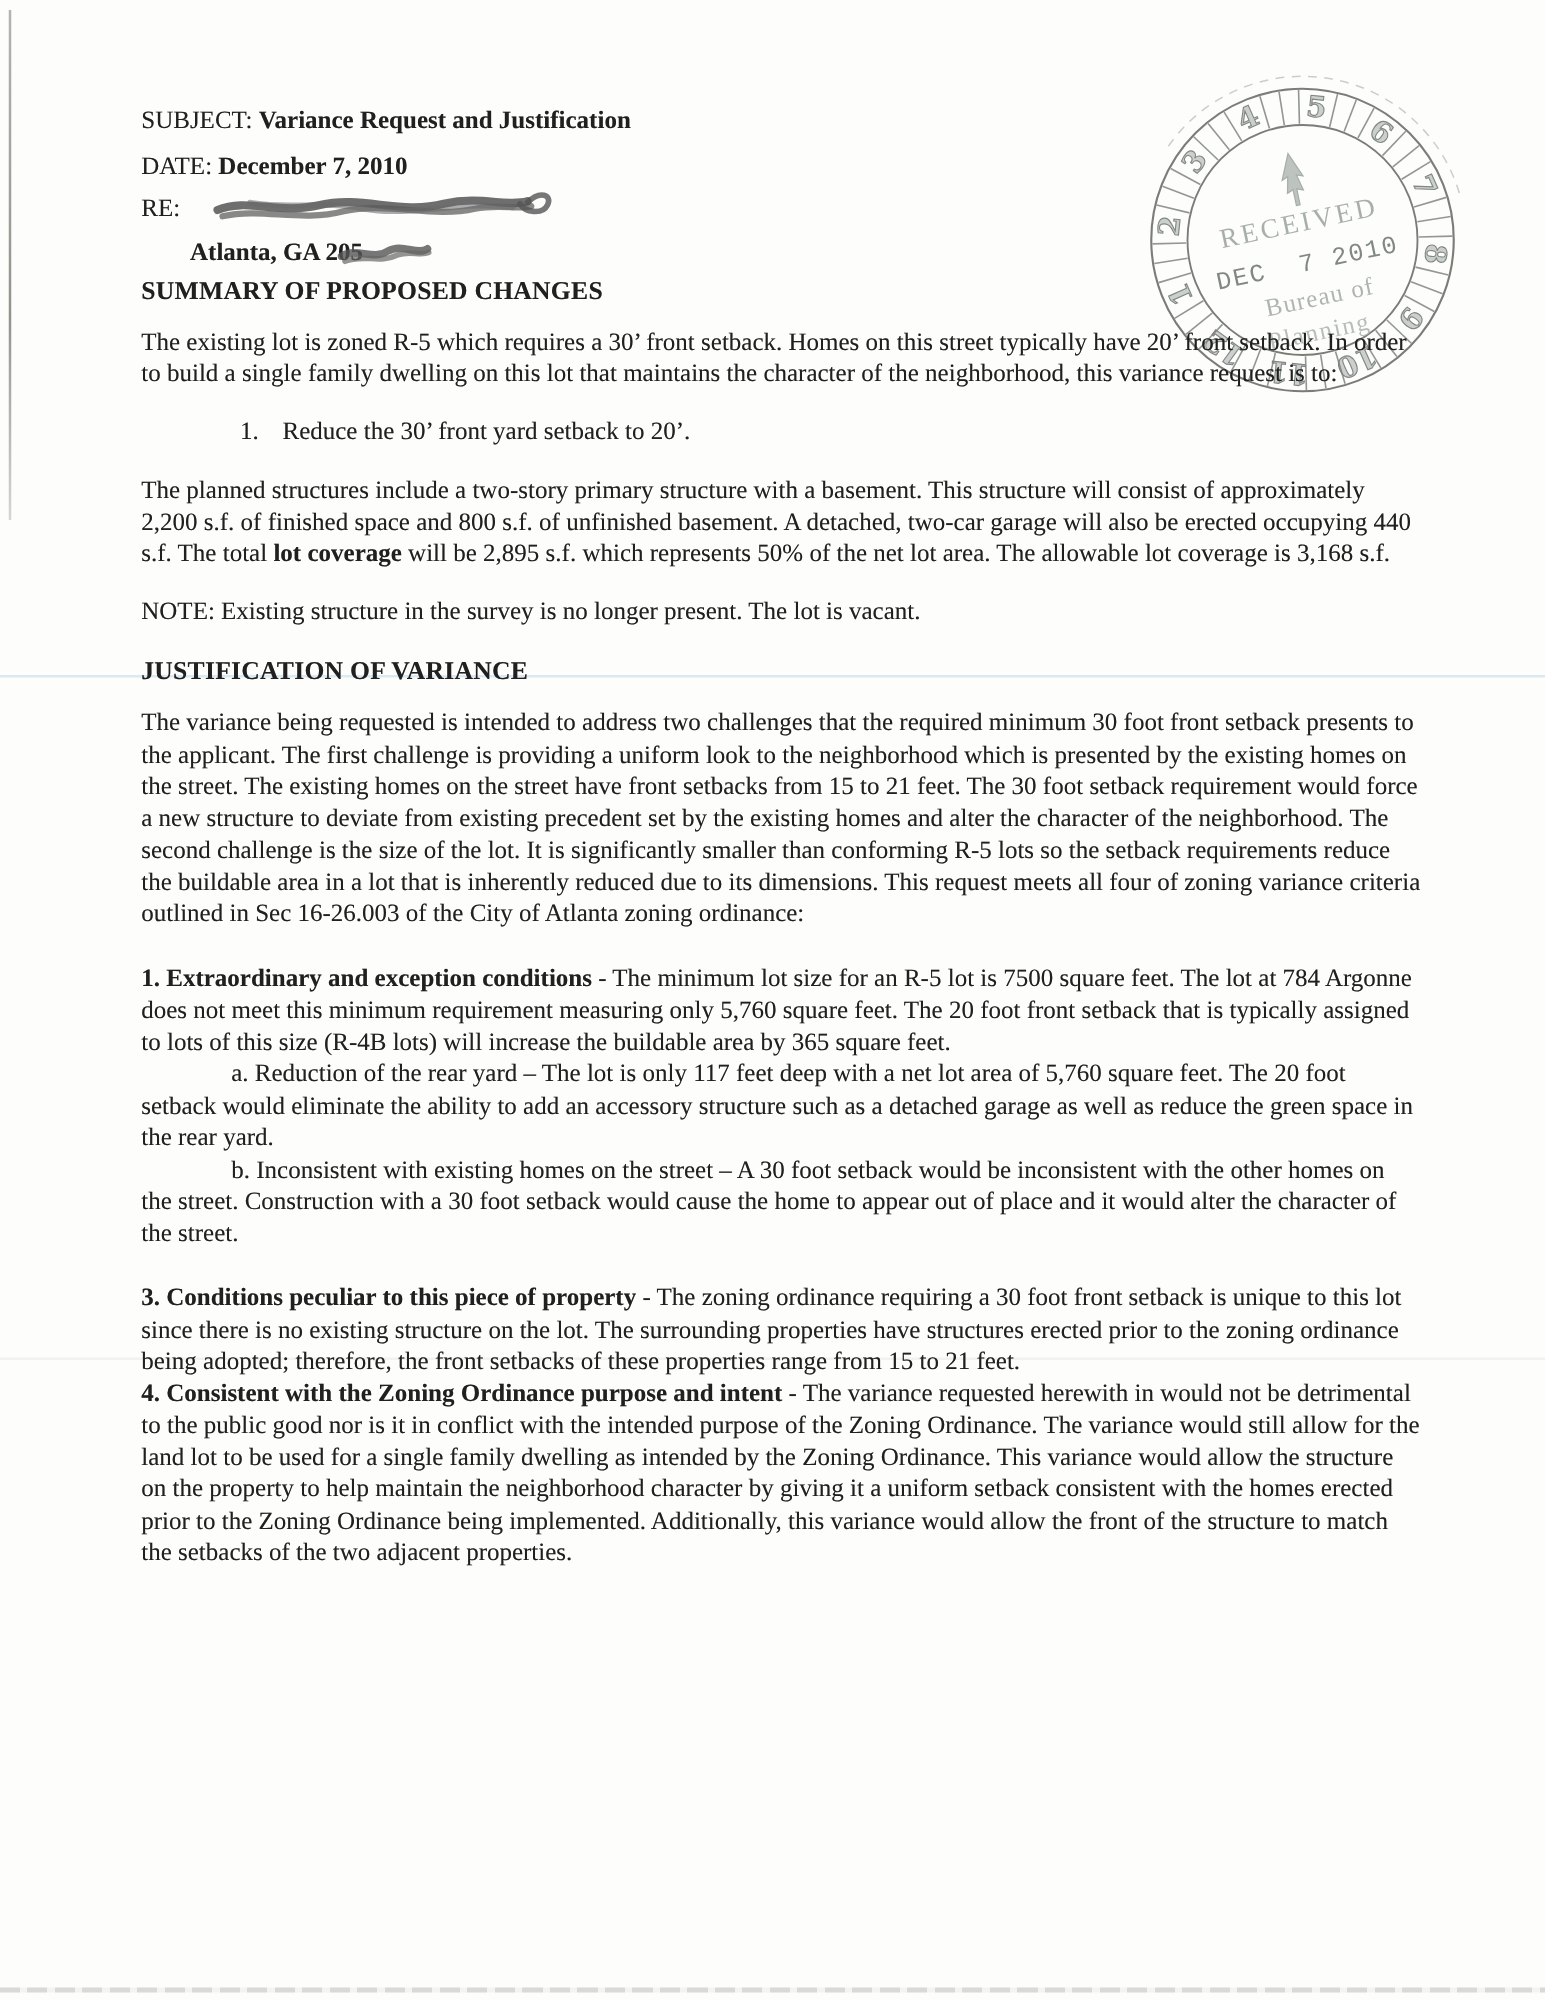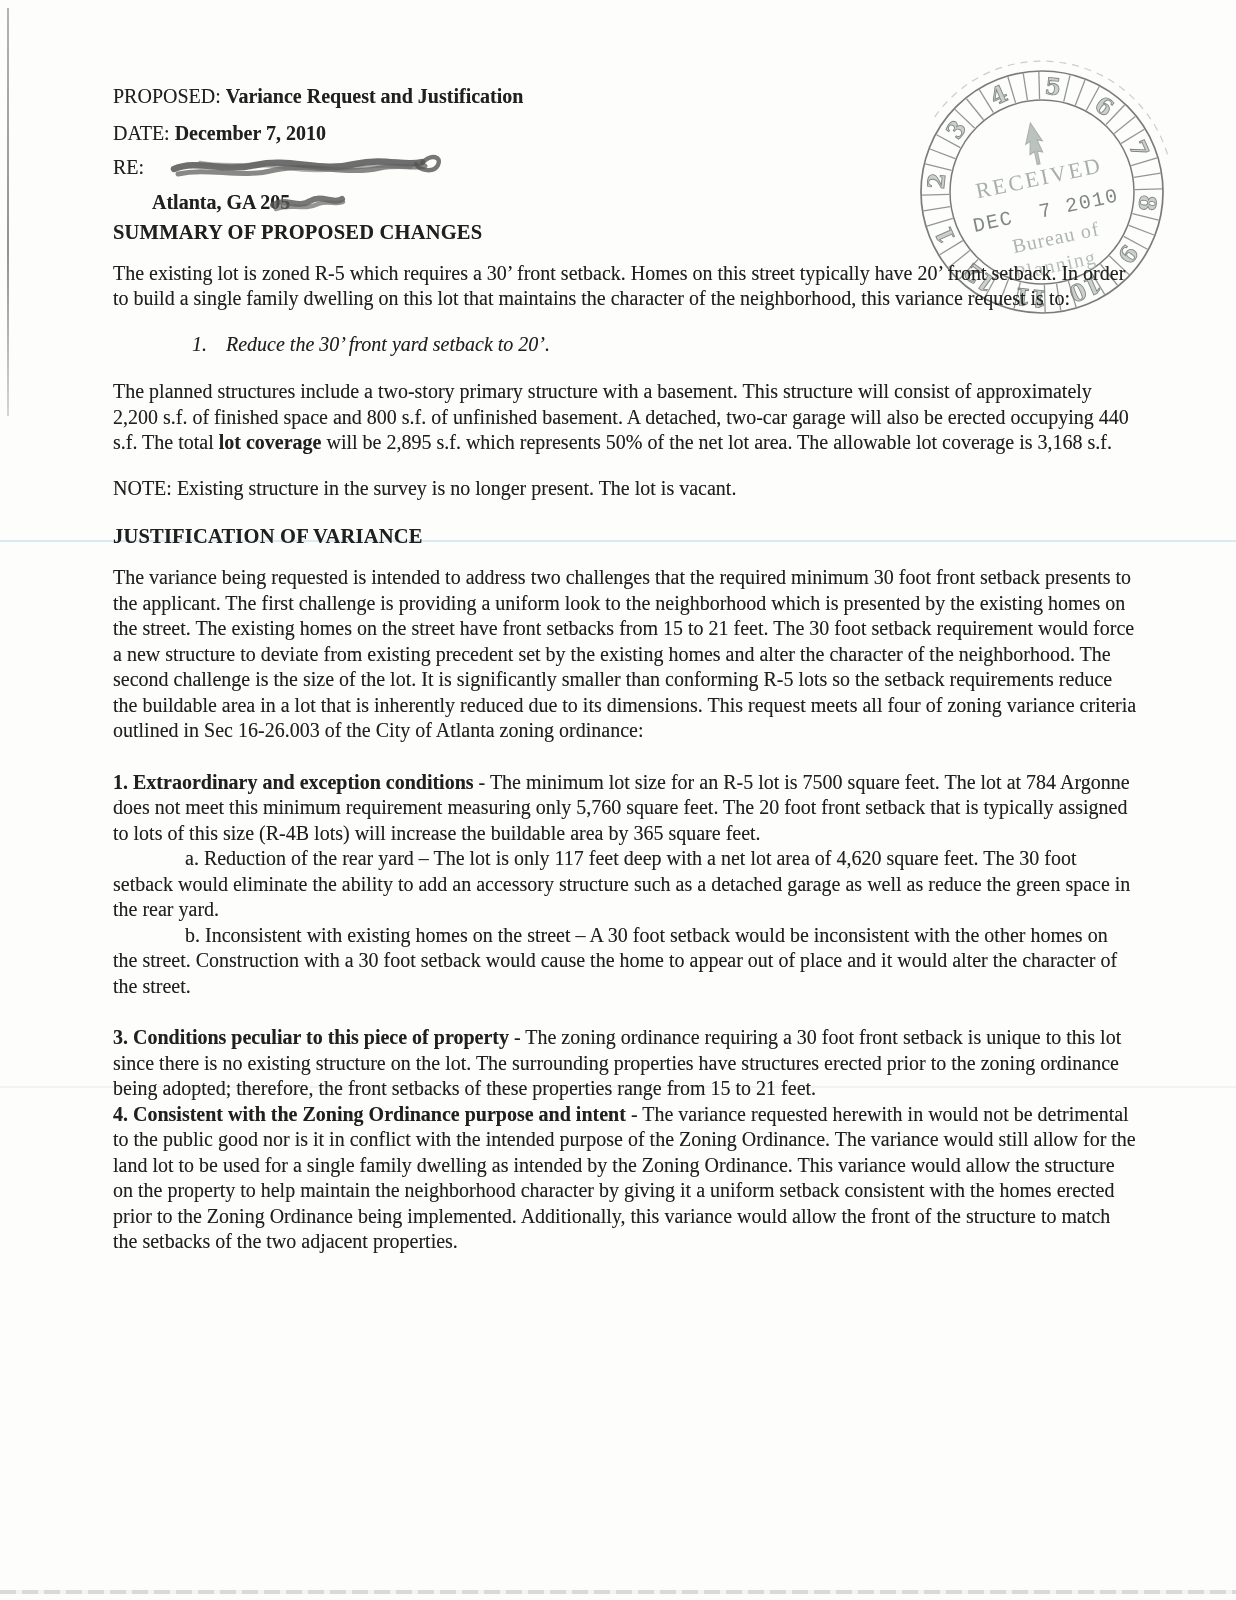--- a/index.html
+++ b/index.html
@@ -24,21 +24,21 @@
   .h-re .scribble-wrap { margin-left:10px; position:relative; top:1px; }
   .h-city    { margin-top:1px; margin-left:39px; display:flex; align-items:center; }
   .h-city .scribble-wrap { margin-left:-20px; position:relative; top:3px; }
   b, .bold { font-weight:bold; }
   h2 {
     font-size:20.5px; font-weight:bold; letter-spacing:0.2px;
     line-height:26px;
   }
   .heading-summary { }
   .para-intro1 { margin-top:16px; }
-  .list-row { margin-top:20px; padding-left:79px;font-style:italic; }
+  .list-row { margin-top:20px; padding-left:79px; }
   .list-row .num { display:inline-block; width:34px; }
   .para-planned { margin-top:22px; }
   .para-note { margin-top:20px; }
   .heading-just { margin-top:22px; }
   .para-intro2 { margin-top:16px; }
   .para-item1 { margin-top:26px; }
   .para-item2h { margin-top:18px; }
   .para-sub { text-indent:72px; }
   .para-item3 { margin-top:26px; }
   .para-item4 { }
@@ -136,21 +136,21 @@
         <text class="stamp-text" x="130" y="133" text-anchor="middle" font-size="22" letter-spacing="2.5" fill="#9aa39e" opacity="0.95">RECEIVED</text>
         <text class="stamp-date" x="130" y="165" text-anchor="middle" font-size="20" letter-spacing="1.5" fill="#6d7470" opacity="0.95">DEC &nbsp;7 2010</text>
         <text class="stamp-text" x="134" y="194" text-anchor="middle" font-size="20" letter-spacing="1" fill="#a2aaa5" opacity="0.95">Bureau of</text>
         <text class="stamp-text" x="128" y="221" text-anchor="middle" font-size="20" letter-spacing="1.5" fill="#a8b0ab" opacity="0.9">Planning</text>
       </g>
     </g>
   </svg>
 
   <div class="content">
 
-    <div class="hline h-subject"><span>PROPOSED:</span>&nbsp;<b>Variance Request and Justification</b></div>
+    <div class="hline h-subject"><span>SUBJECT:</span>&nbsp;<b>Variance Request and Justification</b></div>
 
     <div class="hline h-date"><span>DATE:</span>&nbsp;<b>December 7, 2010</b></div>
 
     <div class="hline h-re">
       <span>RE:</span>
       <span class="scribble-wrap">
         <svg width="280" height="34" viewBox="0 0 280 34">
           <g fill="none" stroke-linecap="round">
             <path d="M4,20 C28,10 52,24 86,16 C120,8 150,24 185,15 C215,8 235,18 252,13" stroke="#4a4a4a" stroke-width="6.5" opacity="0.8"></path>
             <path d="M8,25 C40,18 70,30 105,21 C140,13 175,27 210,19 C230,15 245,20 255,17" stroke="#5a5a5a" stroke-width="5" opacity="0.72"></path>
@@ -183,21 +183,21 @@
 
     <p class="para-note">NOTE: Existing structure in the survey is no longer present. The lot is vacant.</p>
 
     <h2 class="heading-just">JUSTIFICATION OF VARIANCE</h2>
 
     <p class="para-intro2">The variance being requested is intended to address two challenges that the required minimum 30 foot front setback presents to the applicant. The first challenge is providing a uniform look to the neighborhood which is presented by the existing homes on the street. The existing homes on the street have front setbacks from 15 to 21 feet. The 30 foot setback requirement would force a new structure to deviate from existing precedent set by the existing homes and alter the character of the neighborhood. The second challenge is the size of the lot. It is significantly smaller than conforming R-5 lots so the setback requirements reduce the buildable area in a lot that is inherently reduced due to its dimensions. This request meets all four of zoning variance criteria outlined in Sec 16-26.003 of the City of Atlanta zoning ordinance:</p>
 
     <p class="para-item1"><b>1. </b><b>Extraordinary and exception conditions</b><span> - The minimum lot size for an R-5 lot is 7500 square feet. The lot at 784 Argonne does not meet this minimum requirement measuring only 5,760 square feet. The 20 foot front setback that is typically assigned to lots of this size (R-4B lots) will increase the buildable area by 365 square feet.</span></p>
 
 
-    <p class="para-sub">a. Reduction of the rear yard – The lot is only 117 feet deep with a net lot area of 4,620 square feet. The 30 foot setback would eliminate the ability to add an accessory structure such as a detached garage as well as reduce the green space in the rear yard.</p>
+    <p class="para-sub">a. Reduction of the rear yard – The lot is only 117 feet deep with a net lot area of 5,760 square feet. The 20 foot setback would eliminate the ability to add an accessory structure such as a detached garage as well as reduce the green space in the rear yard.</p>
 
     <p class="para-sub">b. Inconsistent with existing homes on the street – A 30 foot setback would be inconsistent with the other homes on the street. Construction with a 30 foot setback would cause the home to appear out of place and it would alter the character of the street.</p>
 
     <p class="para-item3"><b>3. </b><b>Conditions peculiar to this piece of property</b><span> - The zoning ordinance requiring a 30 foot front setback is unique to this lot since there is no existing structure on the lot. The surrounding properties have structures erected prior to the zoning ordinance being adopted; therefore, the front setbacks of these properties range from 15 to 21 feet.</span></p>
 
     <p class="para-item4"><b>4. </b><b>Consistent with the Zoning Ordinance purpose and intent</b><span> - The variance requested herewith in would not be detrimental to the public good nor is it in conflict with the intended purpose of the Zoning Ordinance. The variance would still allow for the land lot to be used for a single family dwelling as intended by the Zoning Ordinance. This variance would allow the structure on the property to help maintain the neighborhood character by giving it a uniform setback consistent with the homes erected prior to the Zoning Ordinance being implemented. Additionally, this variance would allow the front of the structure to match the setbacks of the two adjacent properties.</span></p>
 
   </div>
 </div>
 

